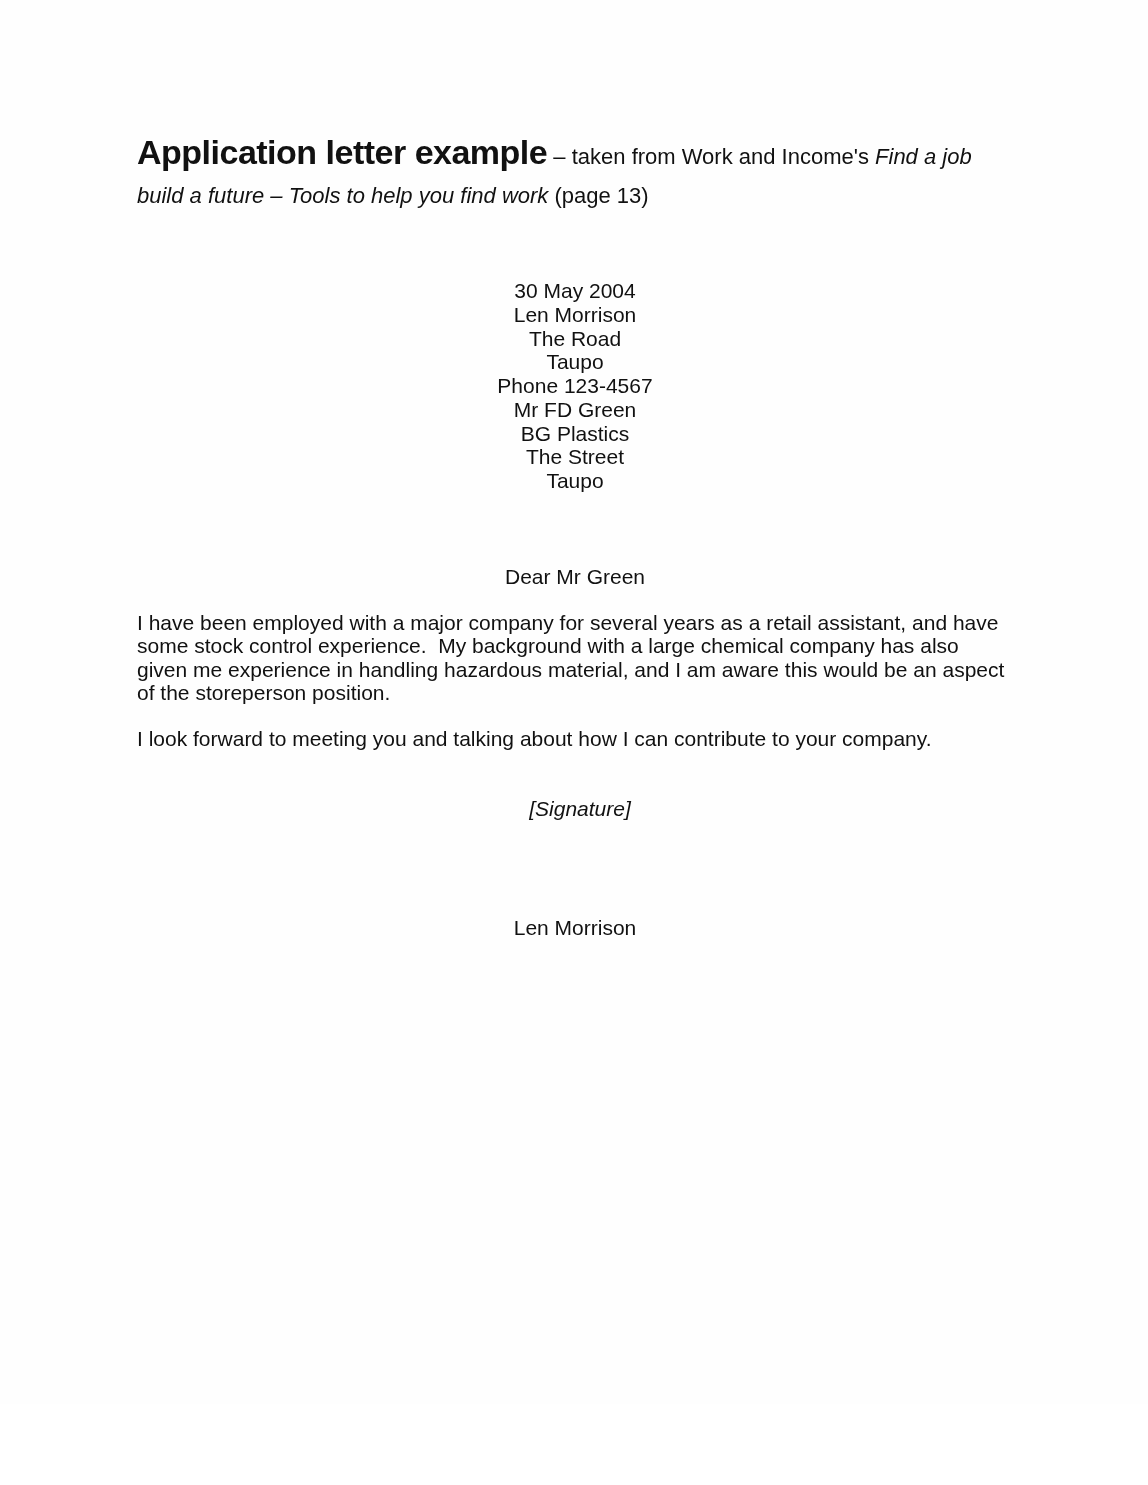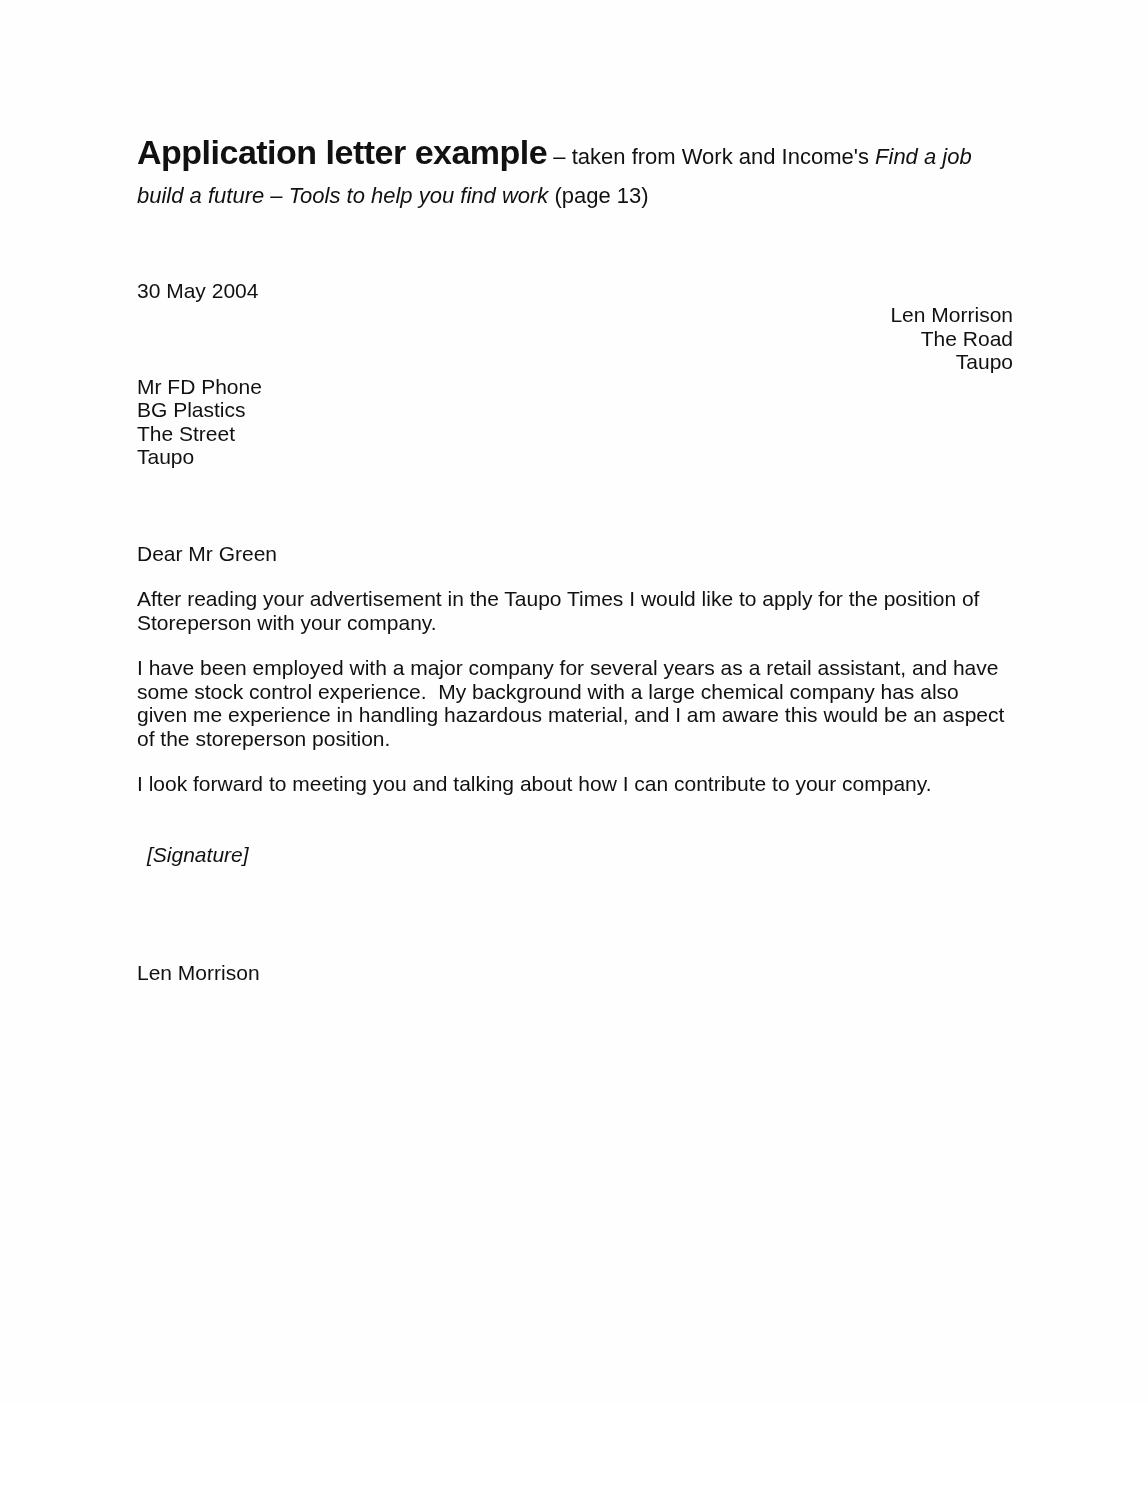--- a/index.html
+++ b/index.html
@@ -34,20 +34,21 @@
     font-weight: normal;
   }
   .title-italic {
     font-size: 22px;
     font-style: italic;
     font-weight: normal;
   }
   .line {
     font-size: 21px;
     line-height: 23.5px;
+    text-align: center;
   }
   .date-line {
     margin-bottom: 1px;
   }
   .sender-block {
     text-align: right;
     line-height: 24px;
   }
   .recipient-block {
     margin-top: 1px;
@@ -80,32 +81,32 @@
 <div class="page">
 
   <h1 class="title-block"><span class="title-main">Application letter example</span><span class="title-sub"> – taken from Work and Income's </span><span class="title-italic">Find a job build a future – Tools to help you find work</span><span class="title-sub"> (page 13)</span></h1>
 
   <div class="line date-line">30 May 2004</div>
 
   <div class="sender-block">
     <div class="line">Len Morrison</div>
     <div class="line">The Road</div>
     <div class="line">Taupo</div>
+    <div class="line">Phone 123-4567</div>
   </div>
 
   <div class="recipient-block">
-    <div class="line">Mr FD Phone</div>
+    <div class="line">Mr FD Green</div>
     <div class="line">BG Plastics</div>
     <div class="line">The Street</div>
     <div class="line">Taupo</div>
   </div>
 
   <div class="line salutation">Dear Mr Green</div>
 
-  <p class="para">After reading your advertisement in the Taupo Times I would like to apply for the position of Storeperson with your company.</p>
   <p class="para">I have been employed with a major company for several years as a retail assistant, and have some stock control experience.  My background with a large chemical company has also given me experience in handling hazardous material, and I am aware this would be an aspect of the storeperson position.</p>
   <p class="para">I look forward to meeting you and talking about how I can contribute to your company.</p>
 
 
   <div class="line signature-placeholder">[Signature]</div>
 
   <div class="line signature-name">Len Morrison</div>
 
 </div>
 

